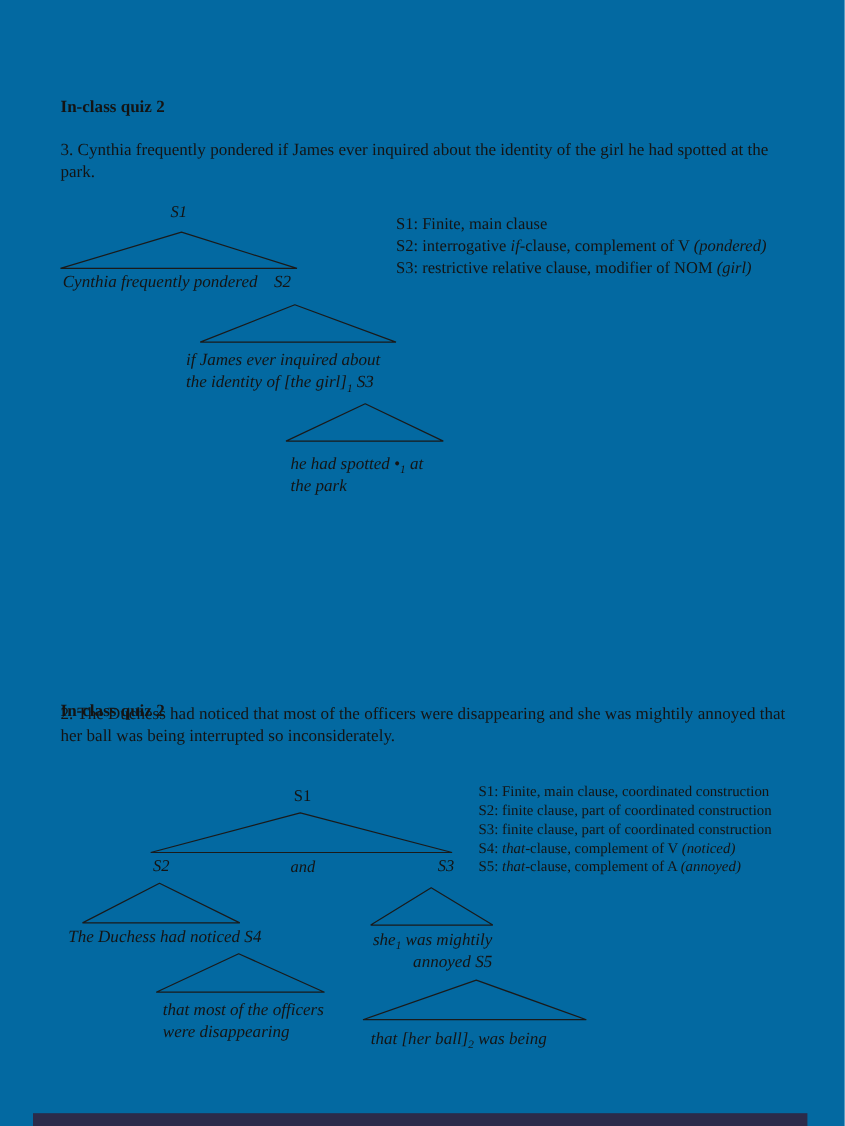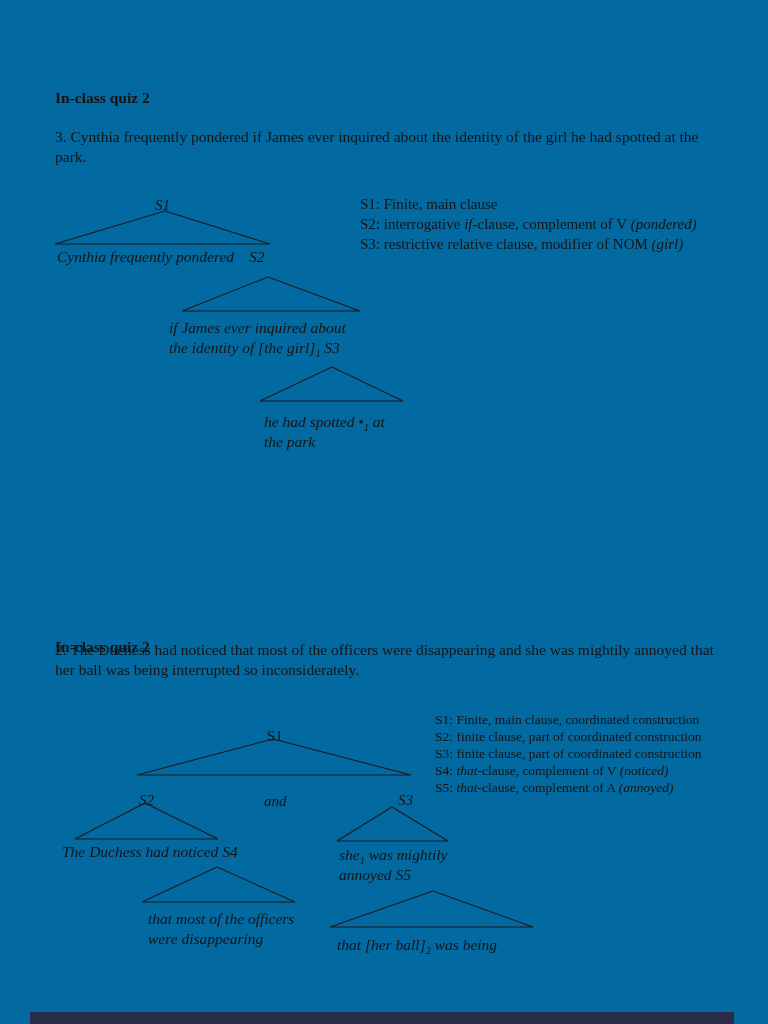--- a/index.html
+++ b/index.html
@@ -5,21 +5,21 @@
   html,body { margin:0; padding:0; background:#ffffff; }
   .page {
     position:relative; width:768px; height:1024px; background:#0369a1;
     font-family:"Liberation Serif","DejaVu Serif",serif; color:#141414;
     overflow:hidden;
   }
   .abs { position:absolute; }
   .heading { font-weight:bold; font-size:15.5px; white-space:nowrap; }
   .problem { font-size:15.5px; line-height:20px; }
   .tree-text { font-style:italic; font-size:15.5px; line-height:20px; white-space:nowrap; }
-  .node-label { font-size:15px; white-space:nowrap;margin-top:12px; }
+  .node-label { font-size:15px; white-space:nowrap; }
   .node-label.it { font-style:italic; }
   .notes-lg { font-size:15px; line-height:20px; white-space:nowrap; }
   .notes-sm { font-size:13.5px; line-height:17px; white-space:nowrap; }
   .it { font-style:italic; }
   sub { font-size:66%; line-height:0; }
   .gap { margin-left:15px; }
   svg.overlay { position:absolute; left:0; top:0; pointer-events:none; }
   .footer-bar { position:absolute; left:30px; top:1012px; width:704px; height:12px; }
 </style>
 </head>
@@ -74,21 +74,21 @@
   <div class="abs node-label it" style="left:264px; top:781px;">and</div>
   <div class="abs node-label it" style="left:398px; top:780px;">S3</div>
 
   <div class="abs tree-text" style="left:62px; top:842px;"><span>The Duchess had noticed S4</span></div>
 
   <div class="abs" style="left:148px; top:909px;">
     <div class="tree-text"><span>that most of the officers</span></div>
     <div class="tree-text"><span>were disappearing</span></div>
   </div>
 
-  <div class="abs" style="left:339px; top:845px;">
+  <div class="abs" style="left:339px; top:845px;text-align:right;">
     <div class="tree-text"><span>she</span><sub>1</sub><span> was mightily</span></div>
     <div class="tree-text"><span>annoyed S5</span></div>
   </div>
 
   <div class="abs" style="left:337px; top:935px;">
     <div class="tree-text"><span>that [her ball]</span><sub>2</sub><span> was being</span></div>
   </div>
 
   <div class="abs" style="left:435px; top:711px;">
     <div class="notes-sm"><span>S1: Finite, main clause, coordinated construction</span></div>

